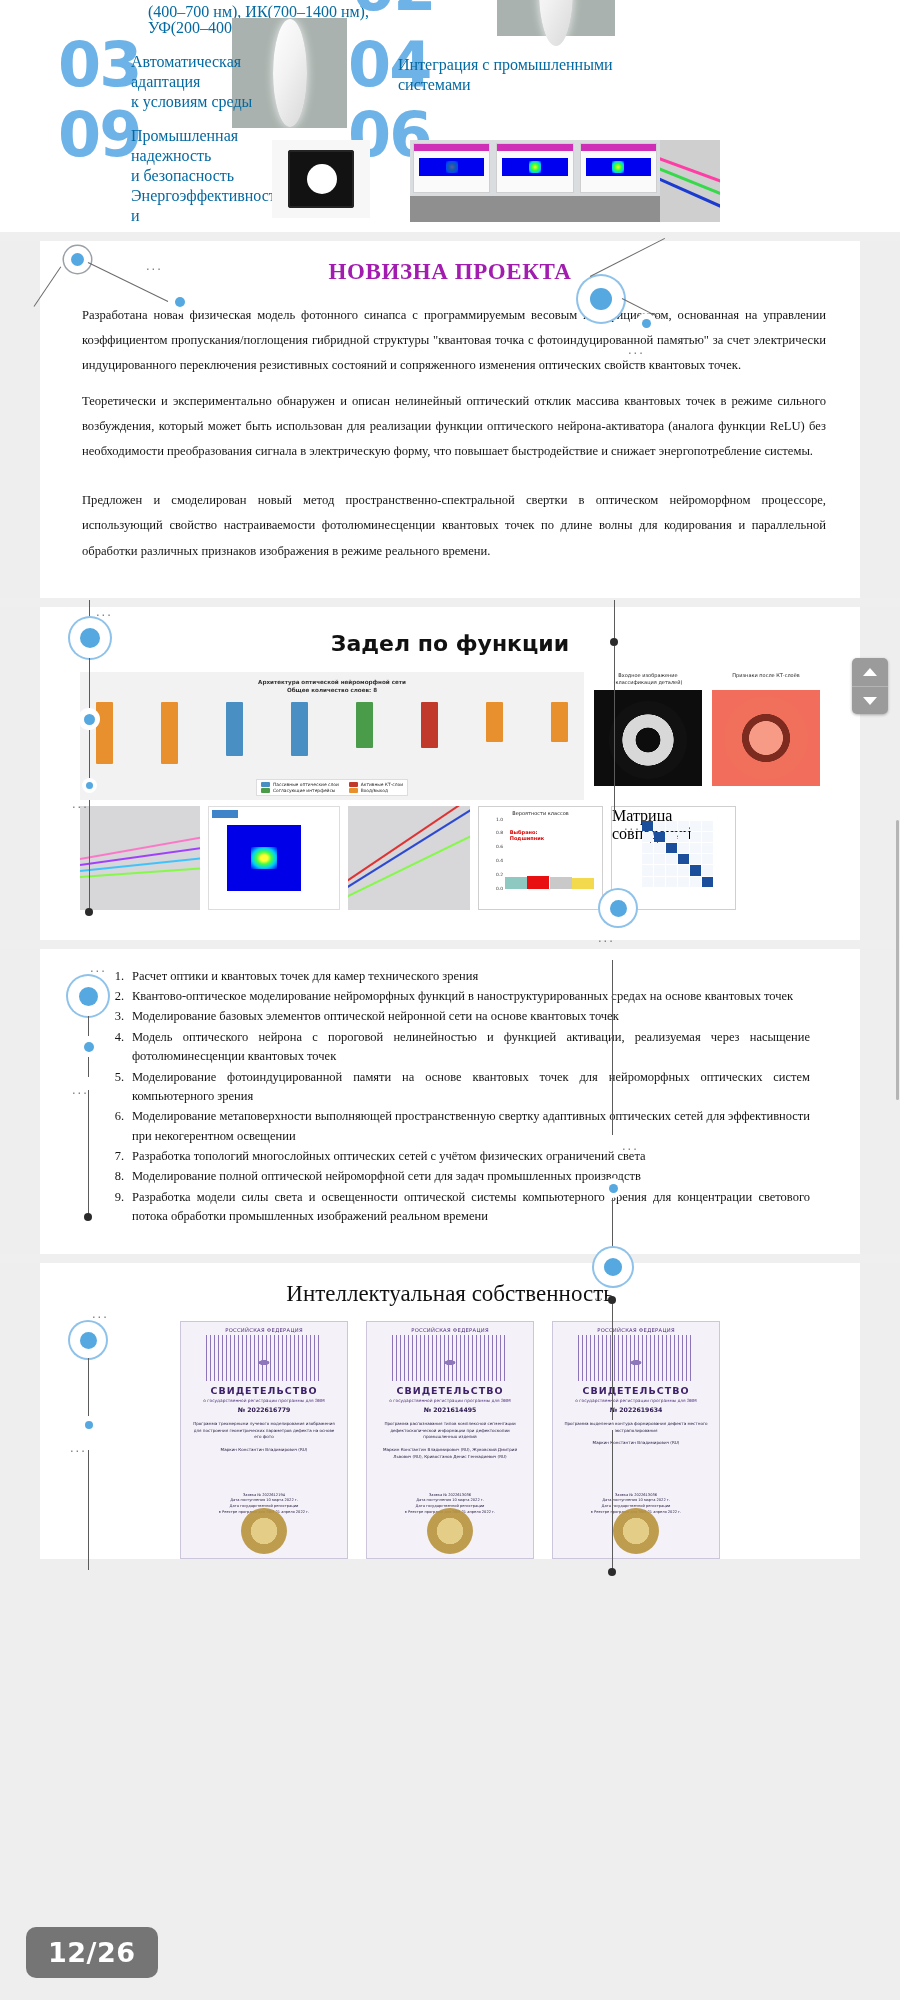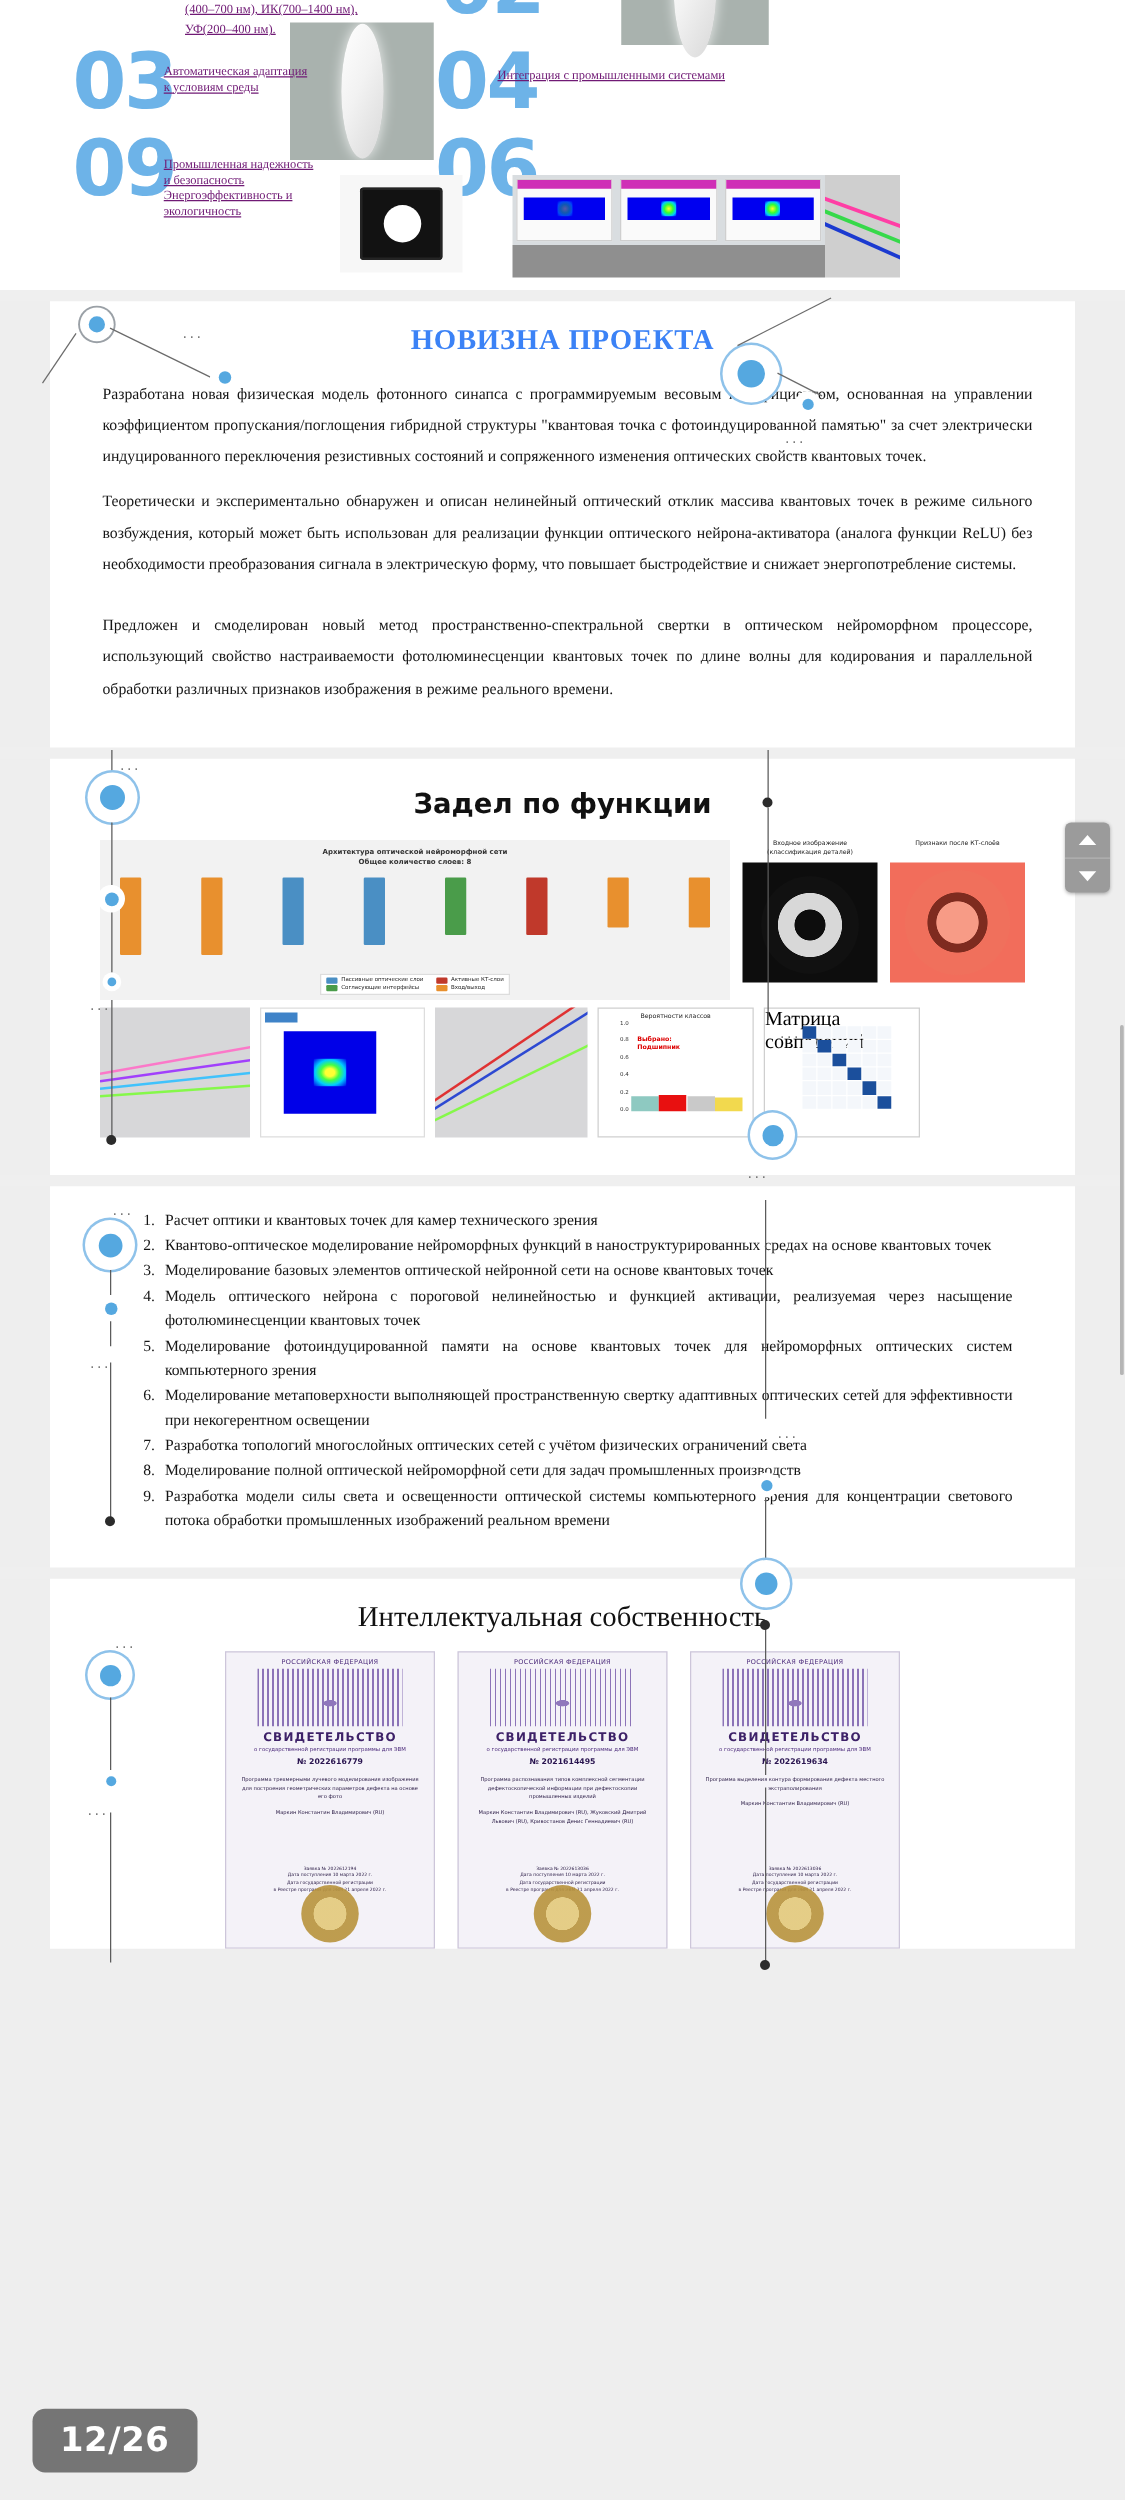--- a/index.html
+++ b/index.html
@@ -29,24 +29,23 @@
     font-family: "DejaVu Sans", sans-serif;
     font-weight: 700;
     font-size: 62px;
     color: #6db3e8;
     letter-spacing: -2px;
     line-height: 1;
   }
   .feat-txt {
     position: absolute;
     font-family: "Liberation Serif", serif;
-    font-size: 10px;
-    color: #701a75;
+    font-size: 16px;
+    color: #0369a1;
     line-height: 1.25;
-    text-decoration: underline;
   }
   .photo {
     position: absolute;
     background: #a9b2ae;
   }
   .photo.lens::after {
     content: "";
     position: absolute; left: 50%; top: 50%;
     transform: translate(-50%,-50%);
     width: 34px; height: 108px;
@@ -96,21 +95,21 @@
     letter-spacing: 2px; font-family: "Liberation Sans", sans-serif;
   }
   .connector { position: absolute; height: 1px; background: #6b6b6b; transform-origin: left center; }
 
   
   #slide-novelty { padding: 18px 34px 24px 34px; }
   .sec-title {
     text-align: center;
     font-family: "Liberation Serif", serif;
     font-size: 23px;
-    color: #3b82f6;
+    color: #a21caf;
     letter-spacing: .6px;
     margin-bottom: 18px;
   }
   .para {
     font-family: "Liberation Serif", serif;
     font-size: 12.6px;
     line-height: 2.0;
     color: #161616;
     text-align: justify;
     text-indent: 0;

